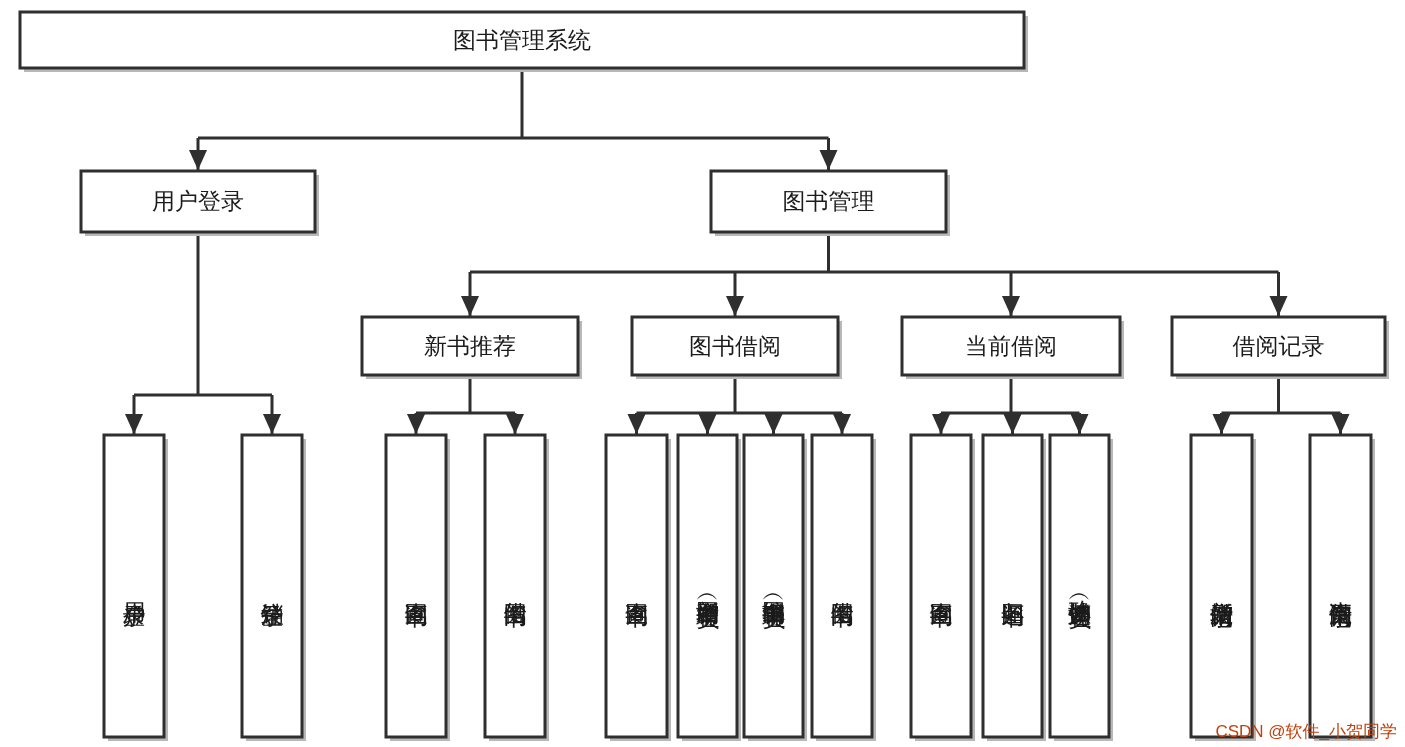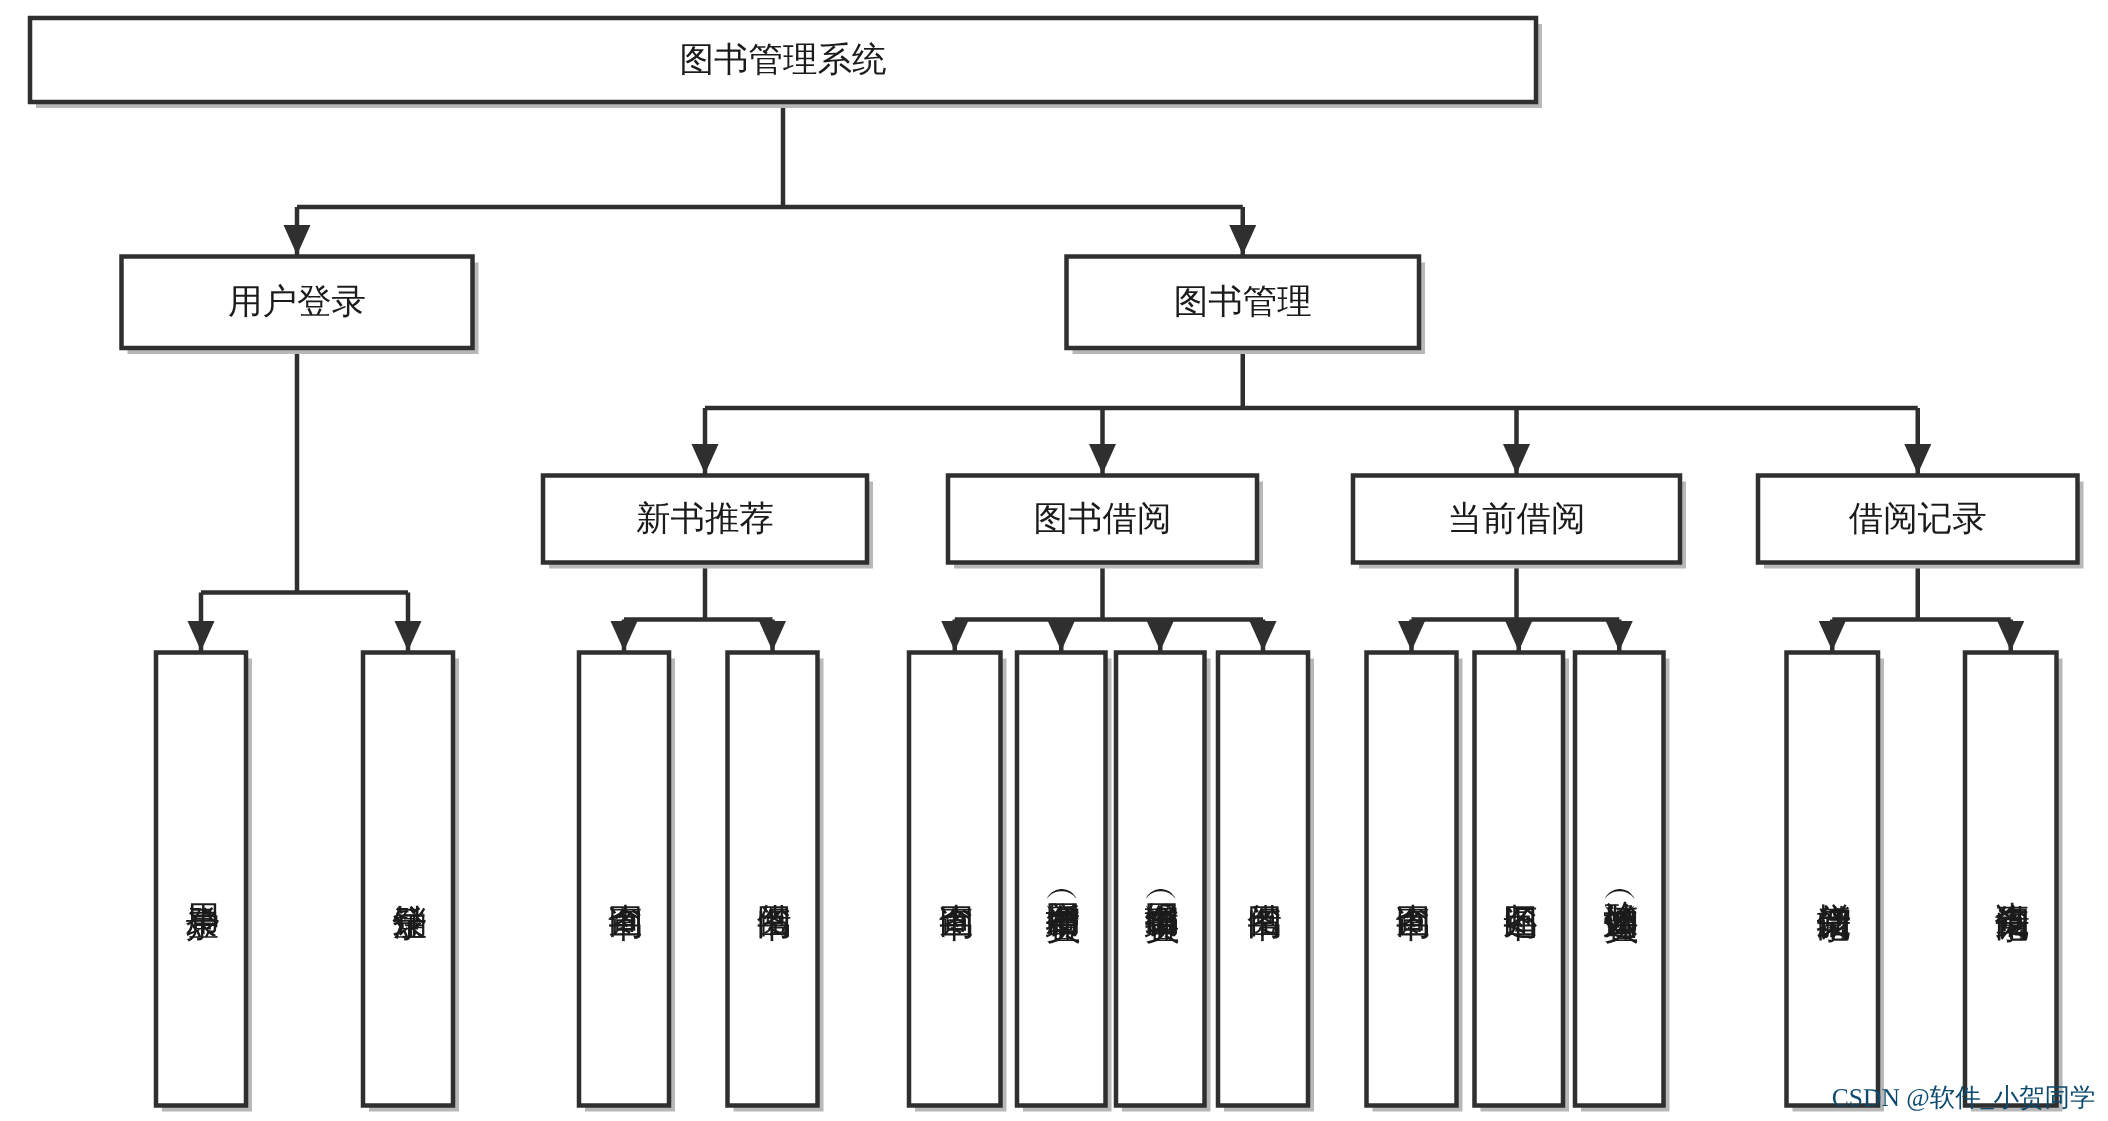--- a/index.html
+++ b/index.html
@@ -64,23 +64,23 @@
     font-size: 23px;
     line-height: 1.02;
     color: #1b1b1b;
     letter-spacing: 1px;
     pointer-events: none;
   }
   .watermark {
     position: absolute;
     right: 8px;
     bottom: 4px;
-    font-family: Liberation Serif, serif;
+    font-family: Liberation Sans, sans-serif;
     font-size: 17px;
-    color: #0c4a6e;
+    color: #c2410c;
     white-space: nowrap;
   }
 </style>
 </head>
 <body>
 
 <div id="diagram-root">
 
   <svg class="diagram-canvas" viewBox="0 0 1405 747" xmlns="http://www.w3.org/2000/svg">
     <g id="connector-layer">

